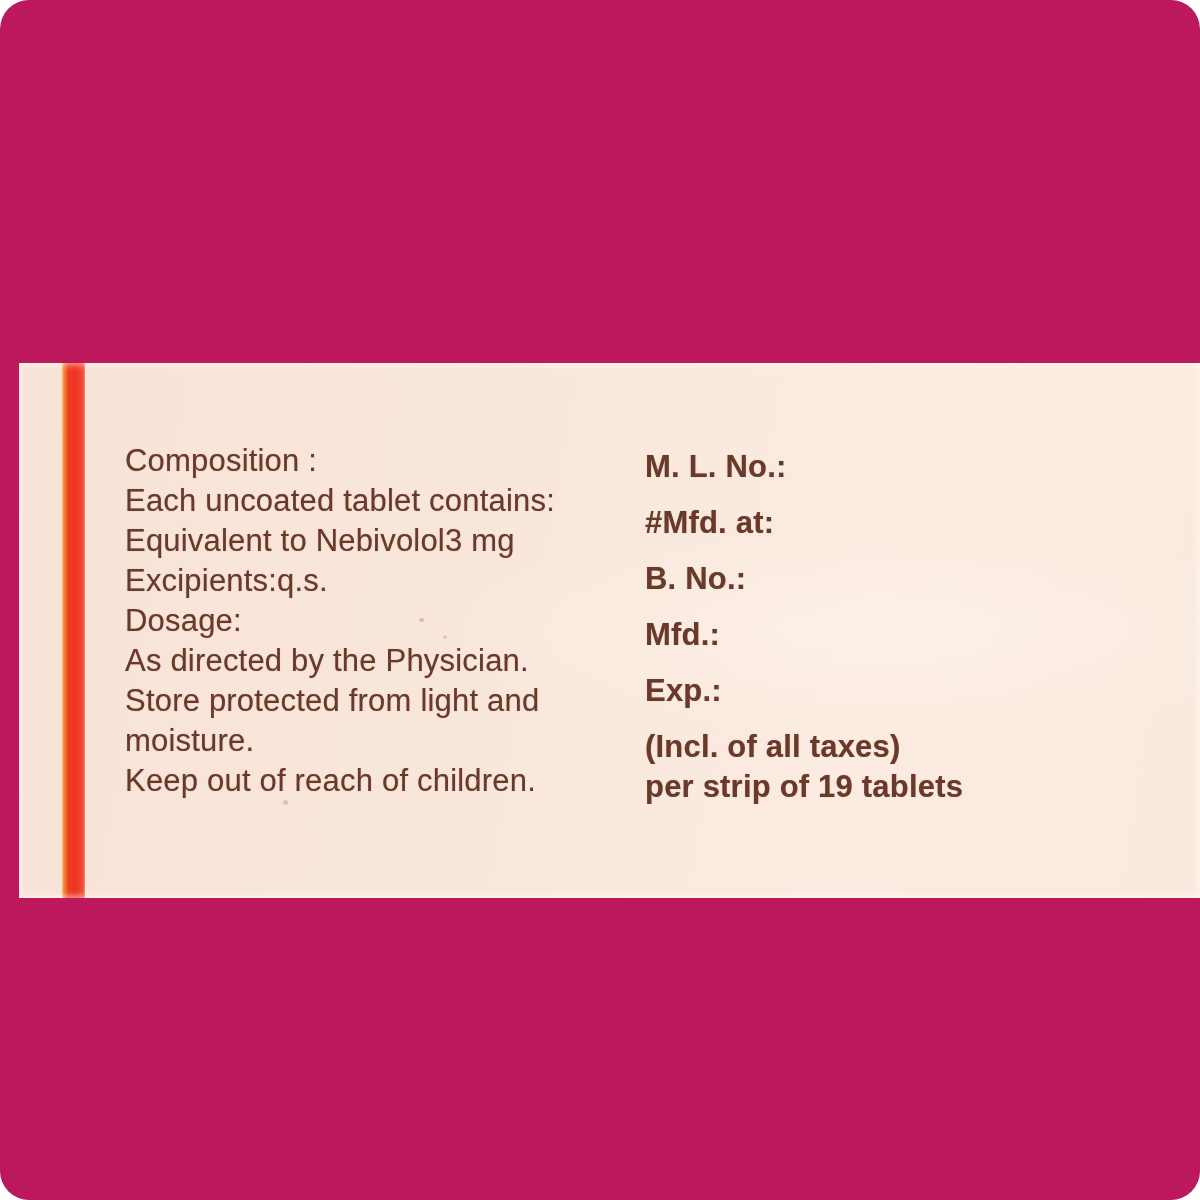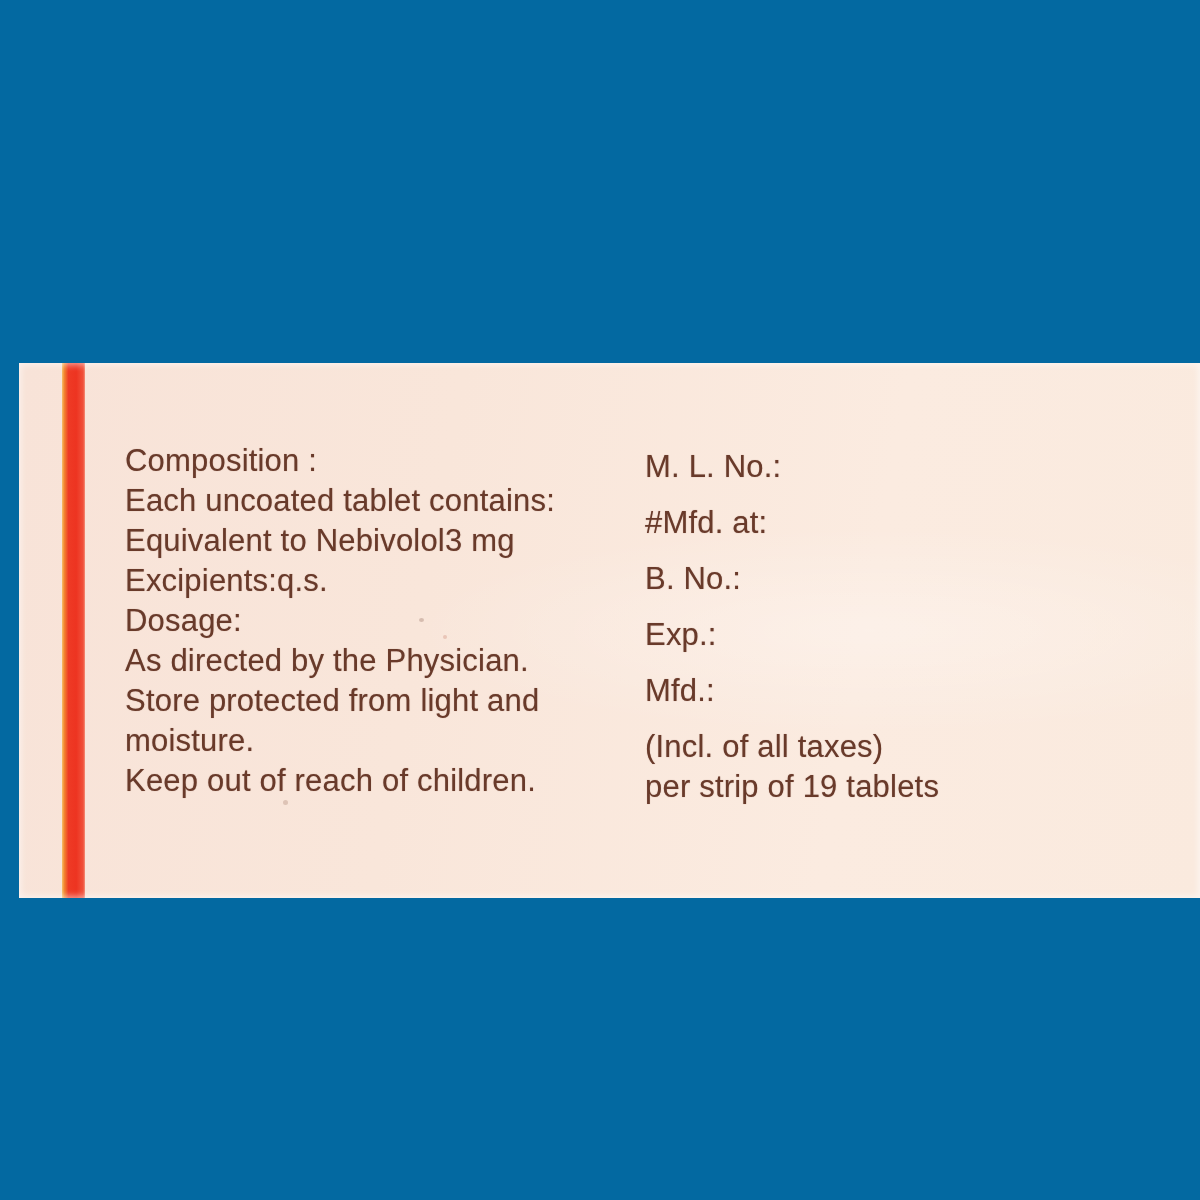--- a/index.html
+++ b/index.html
@@ -8,21 +8,22 @@
     width: 1200px;
     height: 1200px;
     background: #ffffff;
     overflow: hidden;
     font-family: "Liberation Sans", sans-serif;
   }
   .photo {
     position: relative;
     width: 1200px;
     height: 1200px;
-    background: #0369a1;
+    background: #be185d;
+    border-radius: 29px;
   }
   
   .panel {
     position: absolute;
     left: 19px;
     top: 363px;
     width: 1181px;
     height: 535px;
     background:
       radial-gradient(ellipse 60% 30% at 72% 50%, rgba(255,255,255,0.28), rgba(255,255,255,0) 65%),
@@ -69,20 +70,21 @@
   }
   .col-right {
     left: 626px;
     top: 84px;
     width: 420px;
   }
   .col-right .rline {
     line-height: 40px;
     height: 40px;
     margin-bottom: 16px;
+    font-weight: bold;
   }
   .col-right .rline.tight {
     margin-bottom: 0;
   }
   
   .speck {
     position: absolute;
     border-radius: 50%;
     pointer-events: none;
   }
@@ -117,20 +119,20 @@
       <div class="line">As directed by the Physician.</div>
       <div class="line">Store protected from light and</div>
       <div class="line">moisture.</div>
       <div class="line">Keep out of reach of children.</div>
     </div>
 
     <div class="col col-right">
       <div class="rline">M. L. No.:</div>
       <div class="rline">#Mfd. at:</div>
       <div class="rline">B. No.:</div>
+      <div class="rline">Mfd.:</div>
       <div class="rline">Exp.:</div>
-      <div class="rline">Mfd.:</div>
       <div class="rline tight">(Incl. of all taxes)</div>
       <div class="rline tight">per strip of 19 tablets</div>
     </div>
 
   </div>
 </div>
 
 </body></html>

